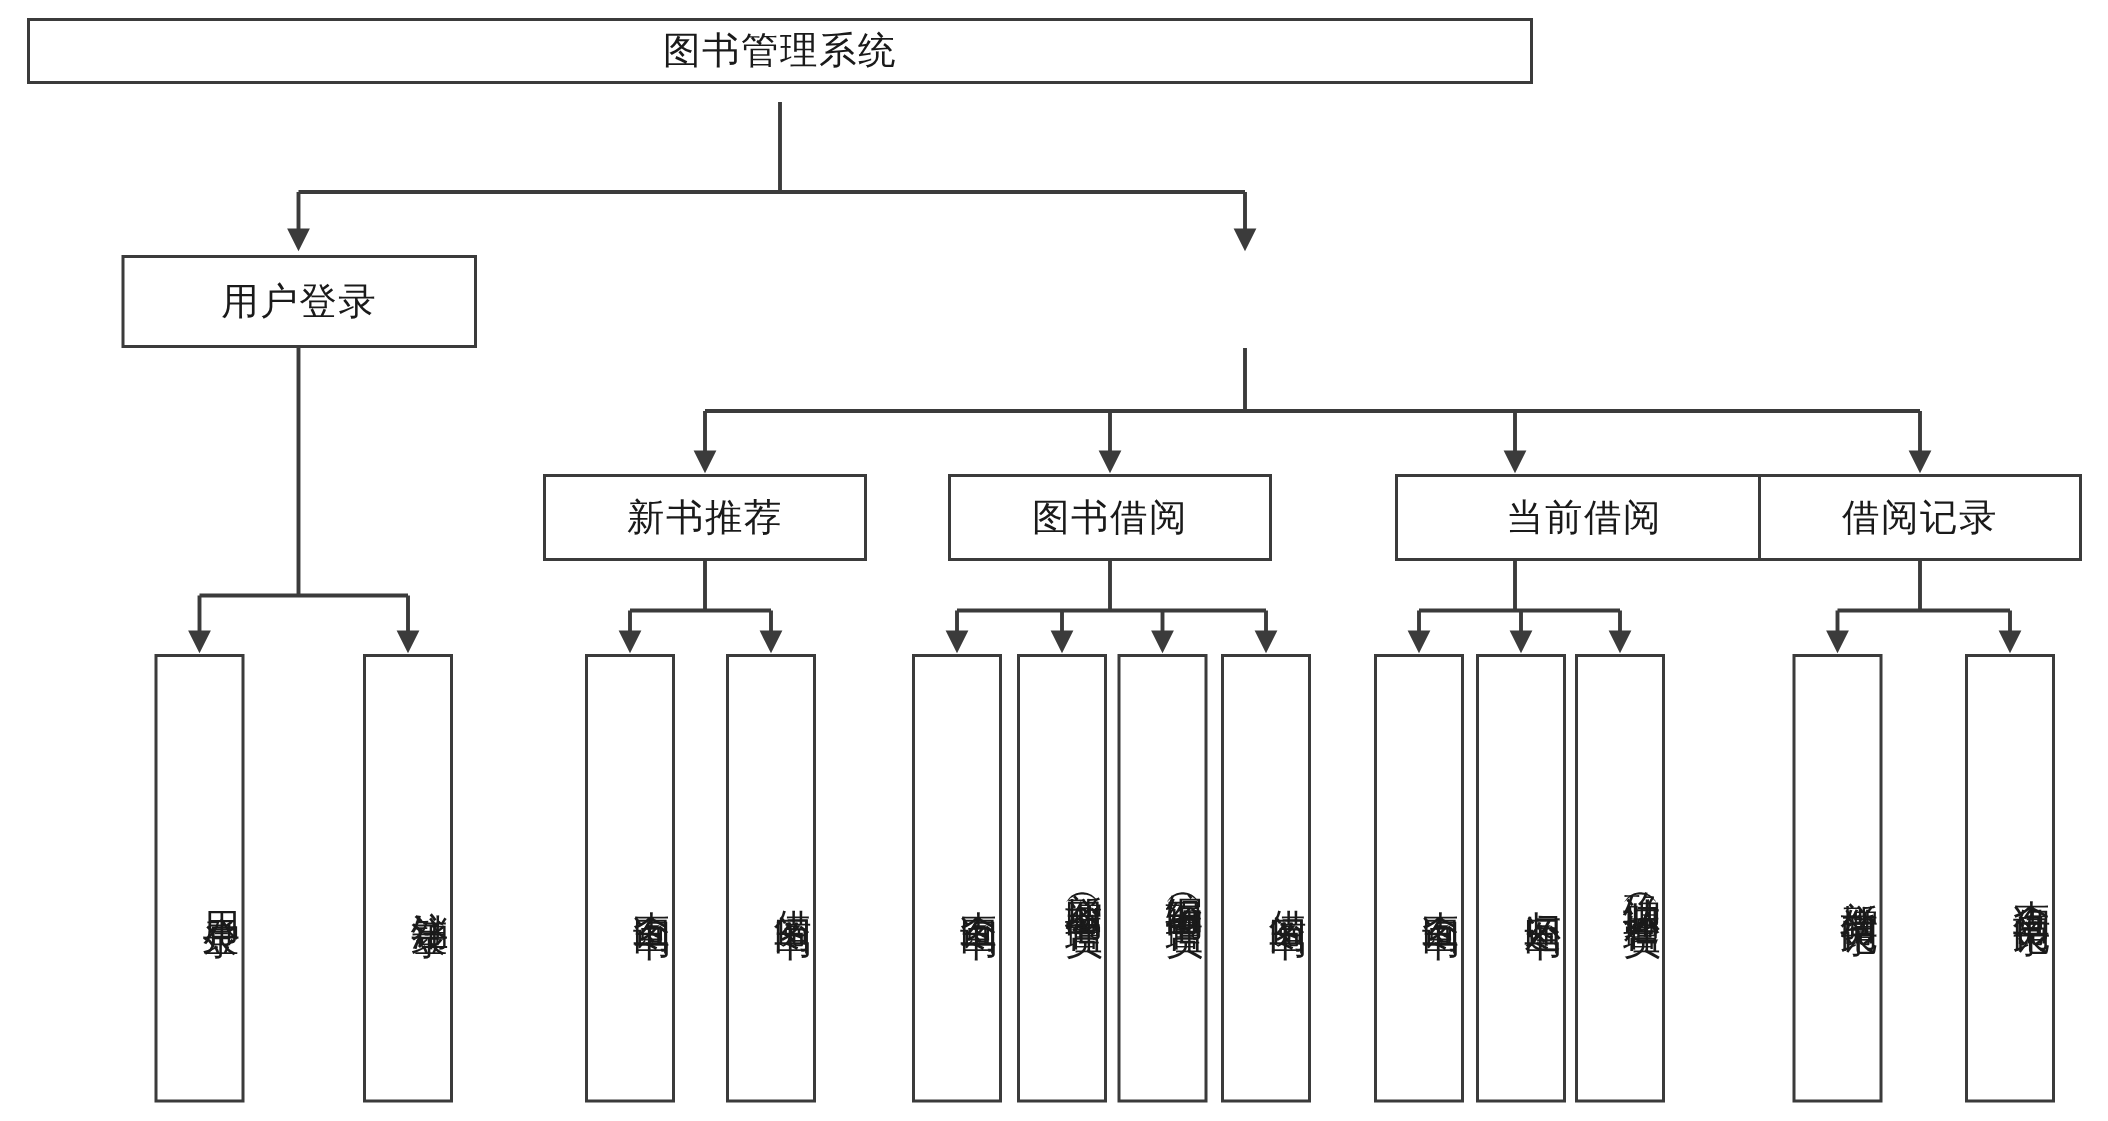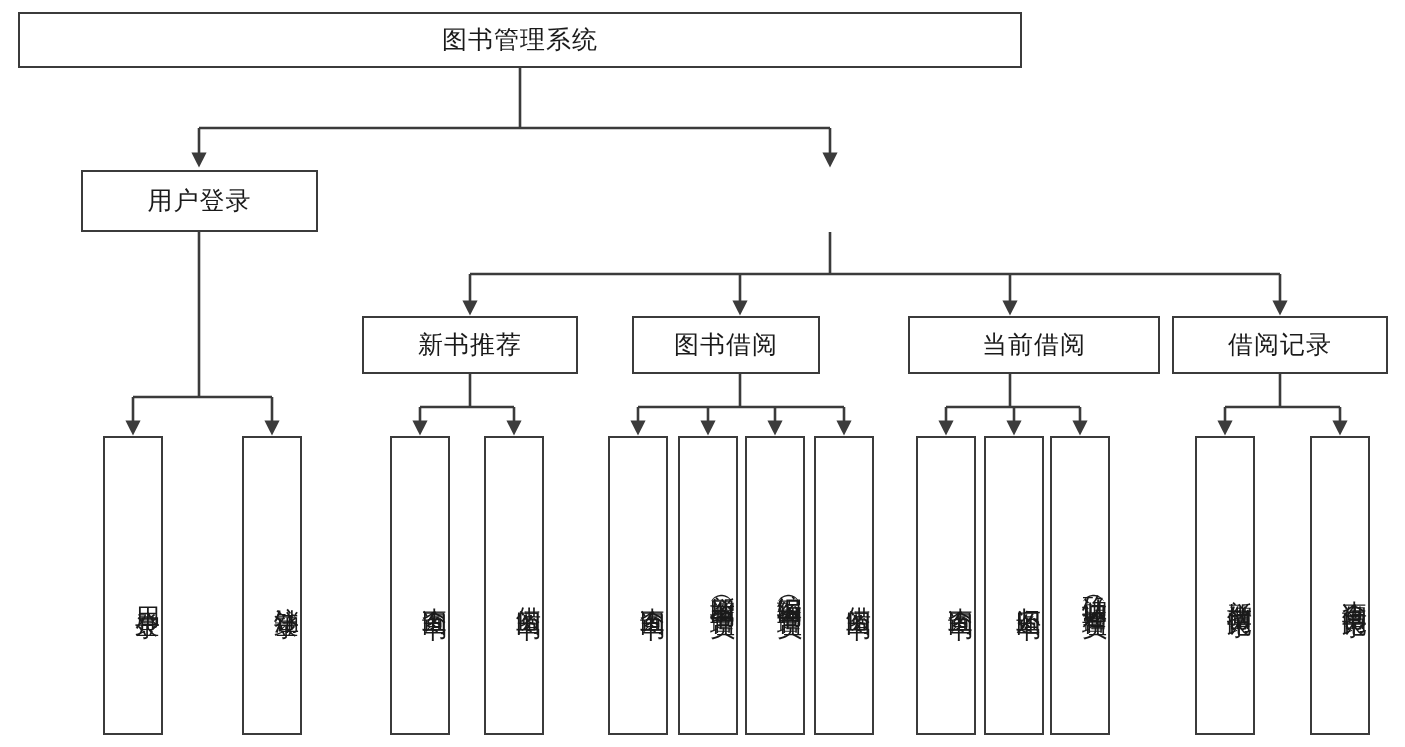--- a/index.html
+++ b/index.html
@@ -119,35 +119,35 @@
       <path d="M 1014 407 L 1014 428" marker-end="url(#arrow)"></path>
       <path d="M 1080 407 L 1080 428" marker-end="url(#arrow)"></path>
 
       <path d="M 1280 374 L 1280 407"></path>
       <path d="M 1225 407 L 1340 407"></path>
       <path d="M 1225 407 L 1225 428" marker-end="url(#arrow)"></path>
       <path d="M 1340 407 L 1340 428" marker-end="url(#arrow)"></path>
     </g>
   </svg>
 
-  <div class="node node-h root" id="n-root" style="left: 18px; top: 12px; width: 1004px; height: 56px;">
+  <div class="node node-h root" id="n-root" style="left: 18px; top: 12px; width: 1004px; height: 44px;">
     <span>图书管理系统</span>
   </div>
 
   <div class="node node-h" id="n-l2-0" style="left: 81px; top: 170px; width: 237px; height: 62px;">
     <span>用户登录</span>
   </div>
 
   <div class="node node-h" id="n-l3-0" style="left: 362px; top: 316px; width: 216px; height: 58px; align-items: center;">
     <span>新书推荐</span>
   </div>
-  <div class="node node-h" id="n-l3-1" style="left: 632px; top: 316px; width: 188px; height: 58px;">
+  <div class="node node-h" id="n-l3-1" style="left: 632px; top: 316px; width: 216px; height: 58px;">
     <span>图书借阅</span>
   </div>
-  <div class="node node-h" id="n-l3-2" style="left: 908px; top: 316px; width: 252px; height: 58px;">
+  <div class="node node-h" id="n-l3-2" style="left: 930px; top: 316px; width: 252px; height: 58px;">
     <span>当前借阅</span>
   </div>
   <div class="node node-h" id="n-l3-3" style="left: 1172px; top: 316px; width: 216px; height: 58px;">
     <span>借阅记录</span>
   </div>
 
   <div class="node leaf" id="n-leaf-0" style="left: 103px; top: 436px; width: 60px; height: 299px;">
     <span>用户登录</span>
   </div>
   <div class="node leaf" id="n-leaf-1" style="left: 242px; top: 436px; width: 60px; height: 299px;">

